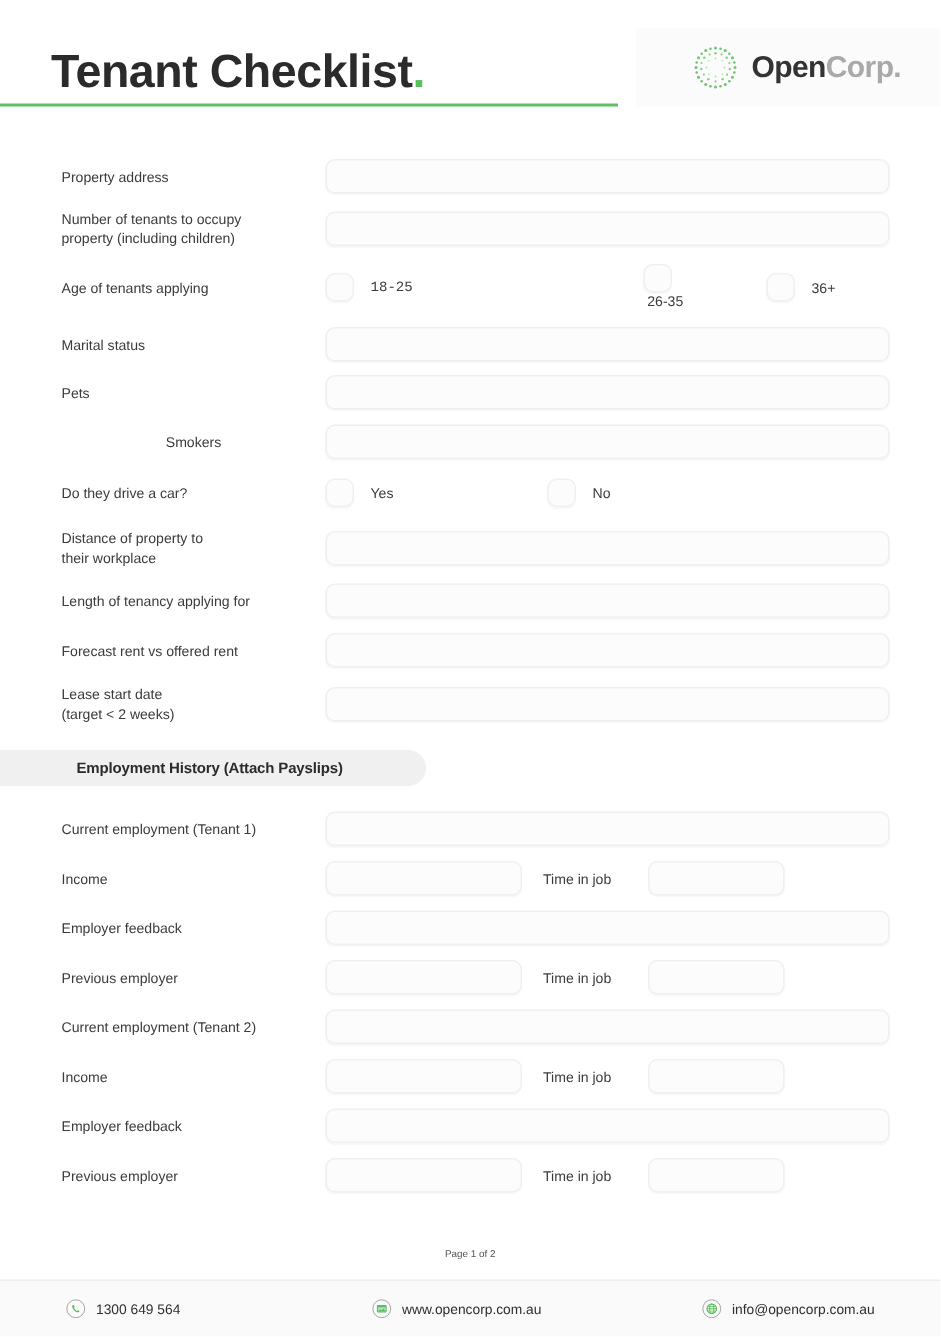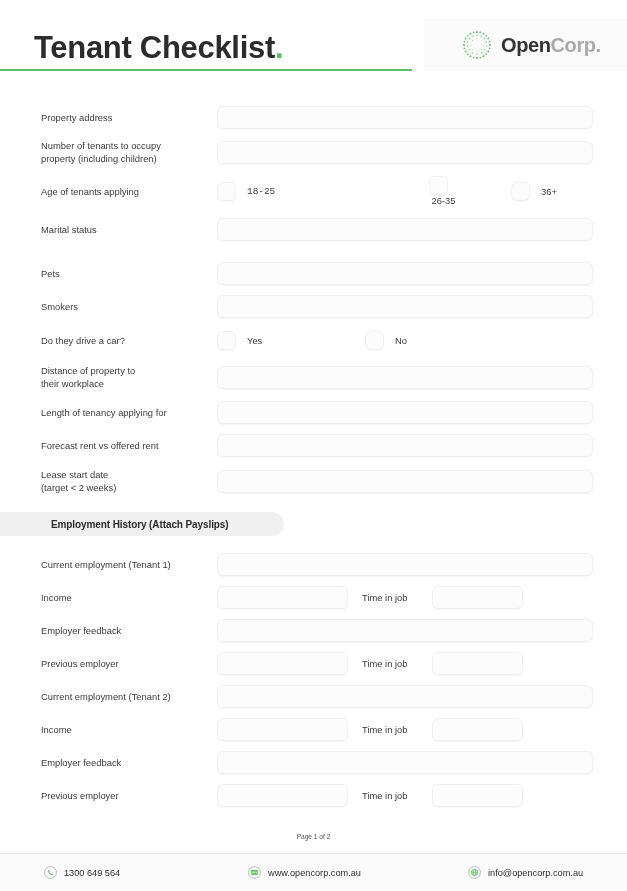--- a/index.html
+++ b/index.html
@@ -193,26 +193,26 @@
         <div class="cb"></div>
         <span class="cb-label">36+</span>
       </div>
     </div>
 
     <div class="row" style="margin-top:12px;">
       <div class="label">Marital status</div>
       <div class="field wide"></div>
     </div>
 
-    <div class="row" style="margin-top:21px;">
+    <div class="row" style="margin-top:9px;">
       <div class="label">Pets</div>
       <div class="field wide"></div>
     </div>
 
-    <div class="row" style="margin-top:10px;">
+    <div class="row" style="margin-top:10px;text-align:center;">
       <div class="label">Smokers</div>
       <div class="field wide"></div>
     </div>
 
     <div class="row" style="margin-top:11px;">
       <div class="label">Do they drive a car?</div>
       <div class="opt" style="width:148px;">
         <div class="cb"></div>
         <span class="cb-label">Yes</span>
       </div>

